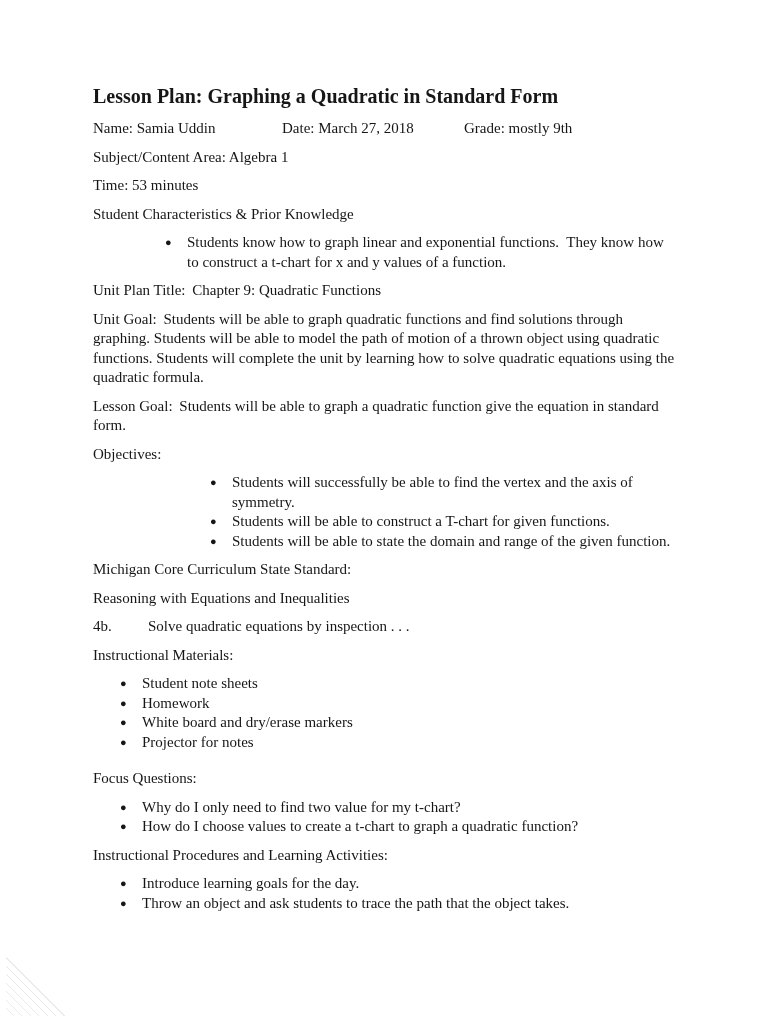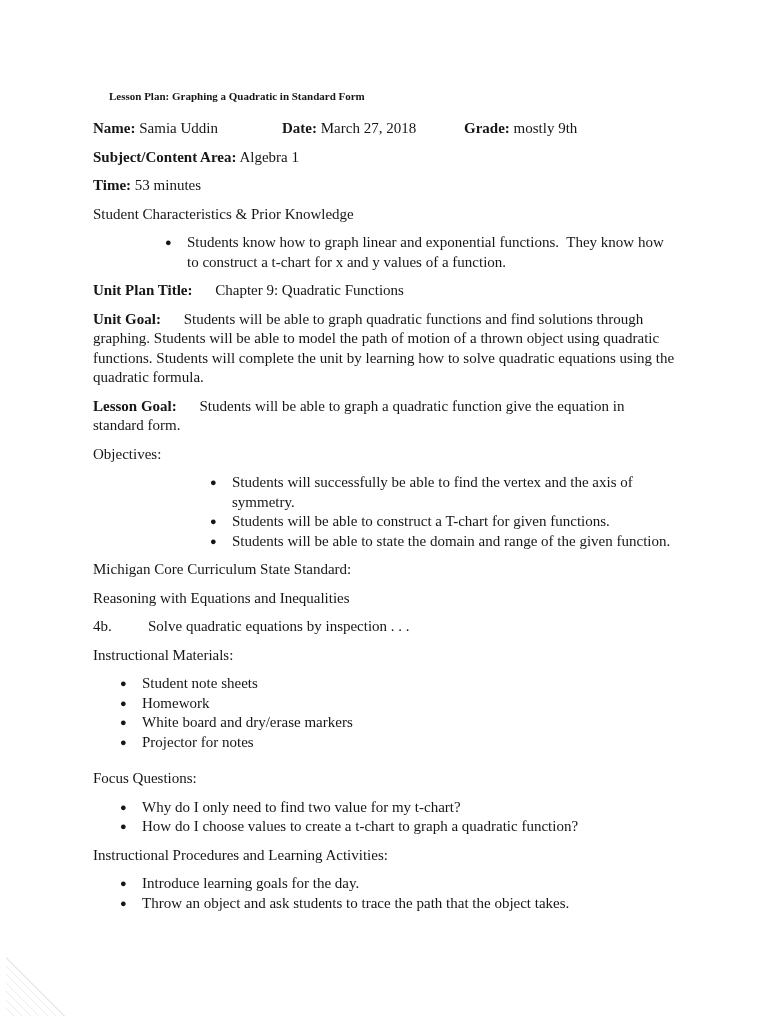--- a/index.html
+++ b/index.html
@@ -11,29 +11,29 @@
     margin: 0 auto;
     background: #ffffff;
     font-family: "Liberation Serif", serif;
     font-size: 15px;
     line-height: 19.5px;
     color: #161616;
     padding: 86px 90px 0 93px;
     overflow: hidden;
   }
   .title {
-    font-size: 11px;
+    font-size: 20px;
     line-height: 21px;
     font-weight: bold;
-    margin: 0 0 12px 16px;
+    margin: 0 0 12px 0;
   }
   .para { margin: 0 0 9px 0; }
   .heading { font-weight: normal; }
-  .lbl { font-weight: bold; }
-  .lbl-sp { margin-right: 19px; }
+  .lbl { font-weight: normal; }
+  .lbl-sp { margin-right: 3px; }
   .meta-row { position: relative; }
   .meta-date { position: absolute; left: 189px; top: 0; }
   .meta-grade { position: absolute; left: 371px; top: 0; text-align: right; }
   .bullets { margin: 0 0 9px 0; }
   .bullet-row { display: flex; align-items: flex-start; }
   .bullet-row .bullet {
     flex: 0 0 22px;
     font-size: 11px;
     line-height: 19.5px;
   }

